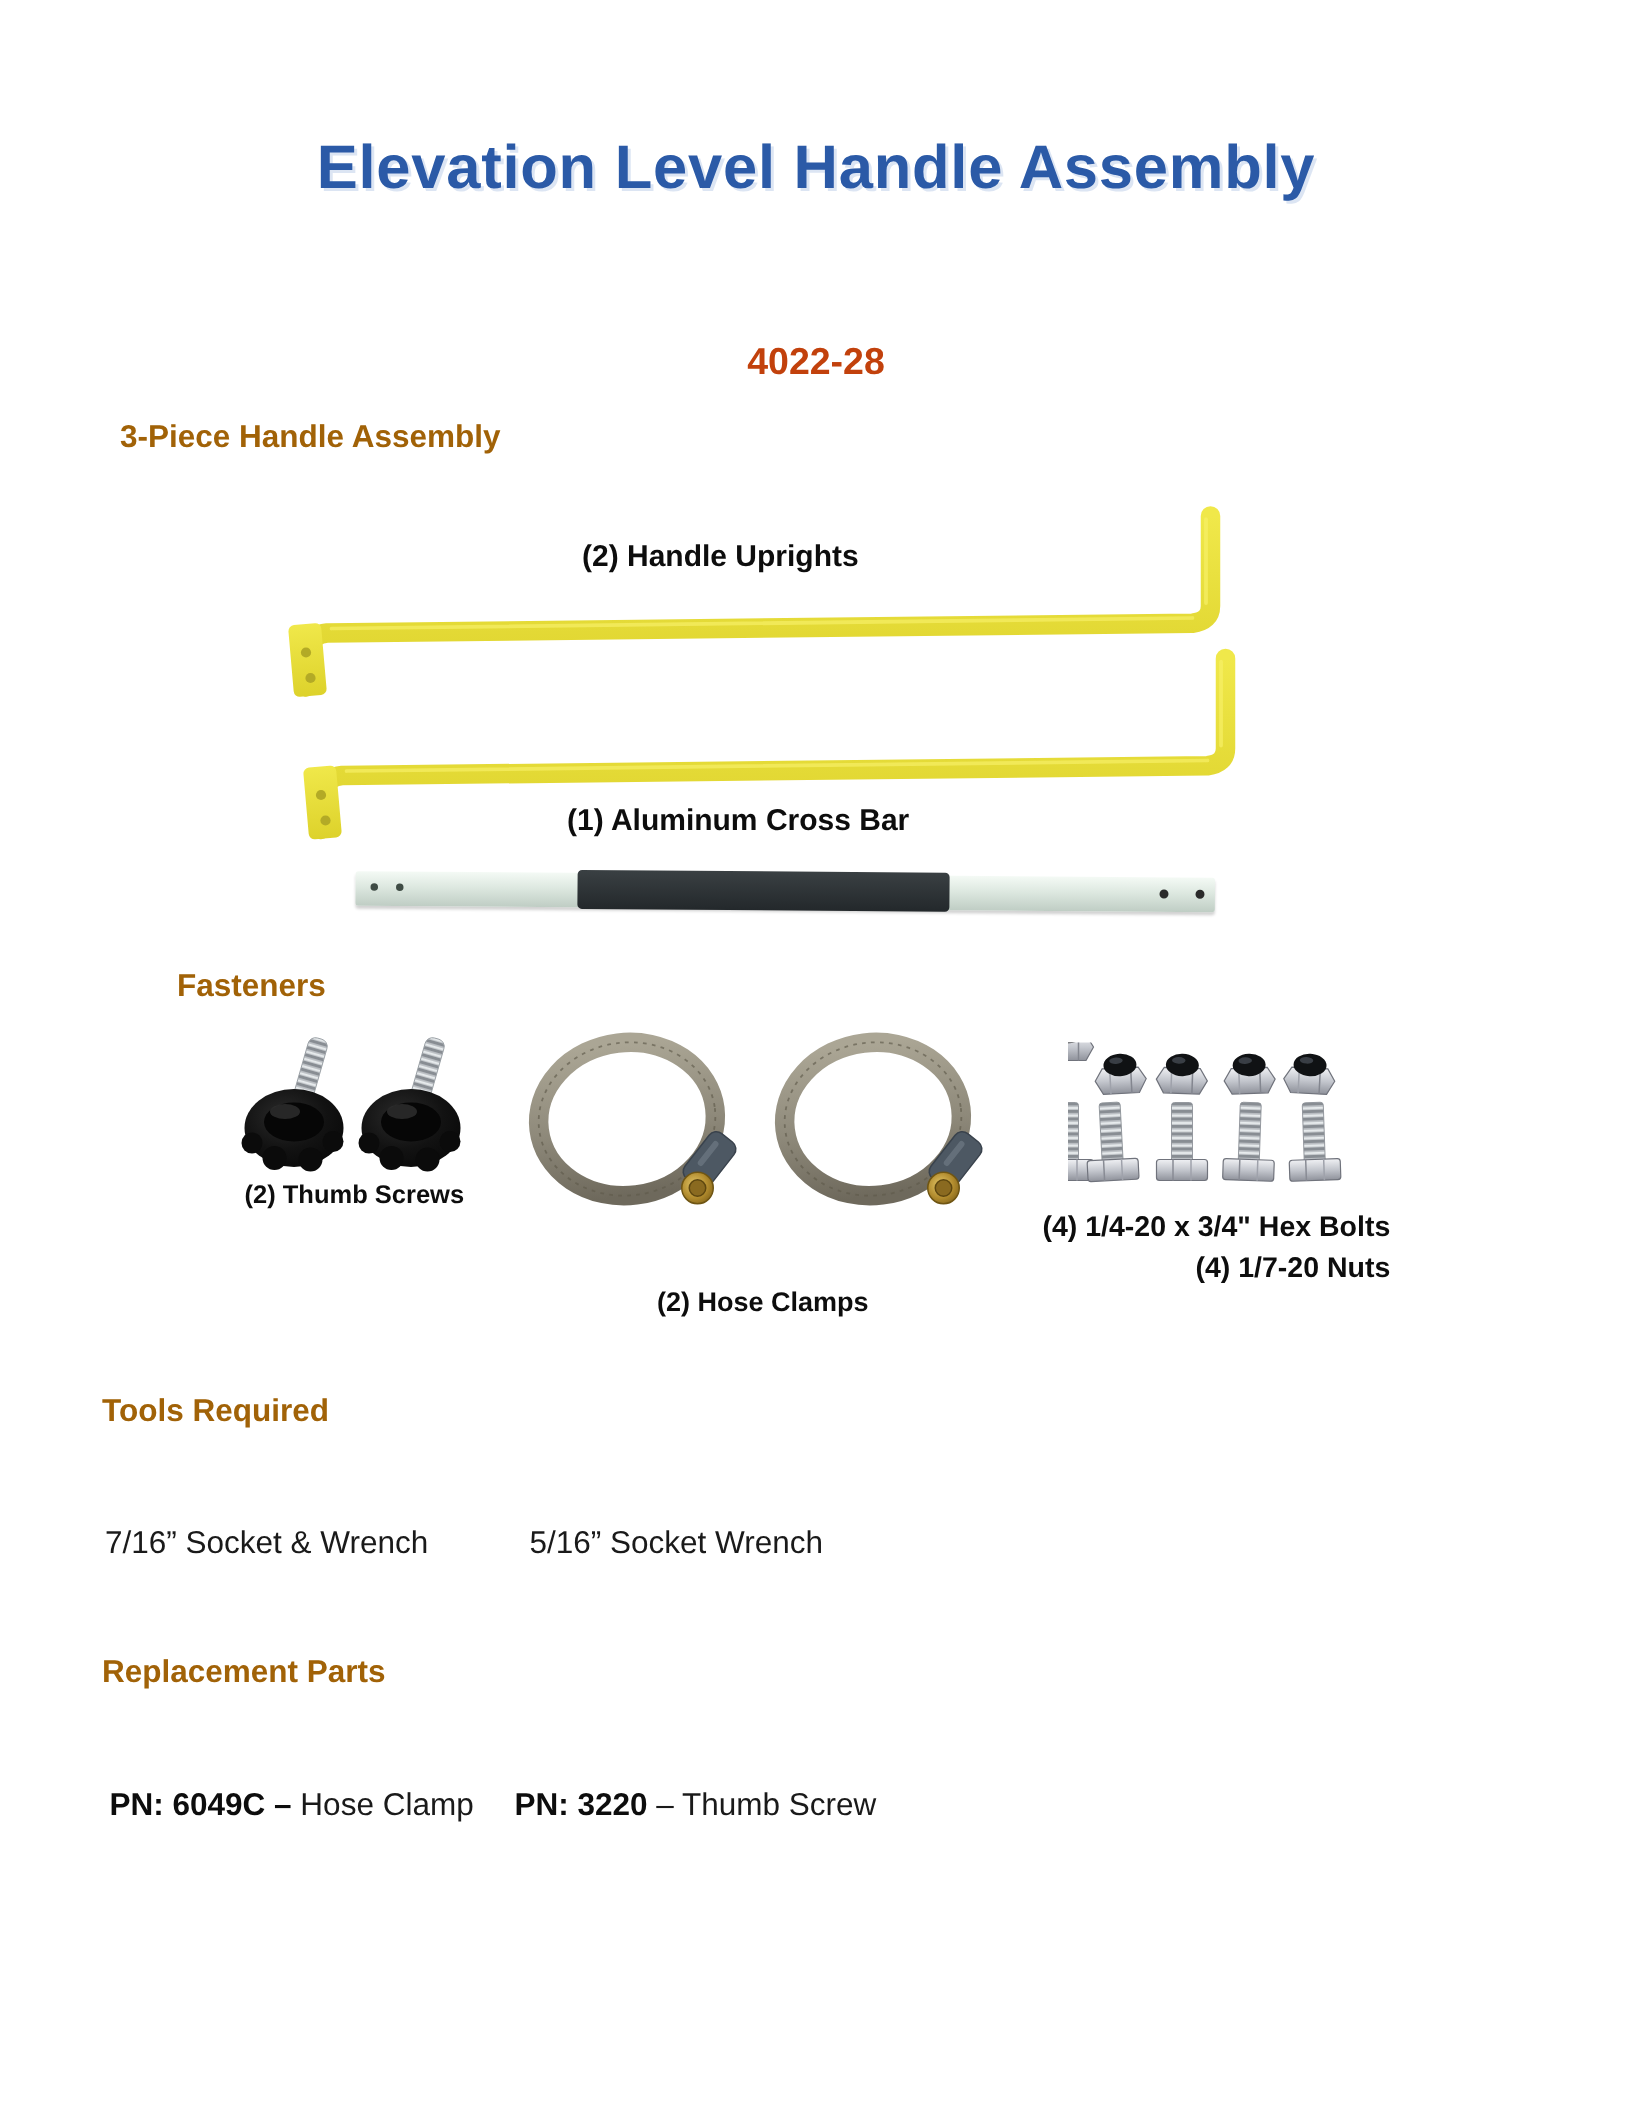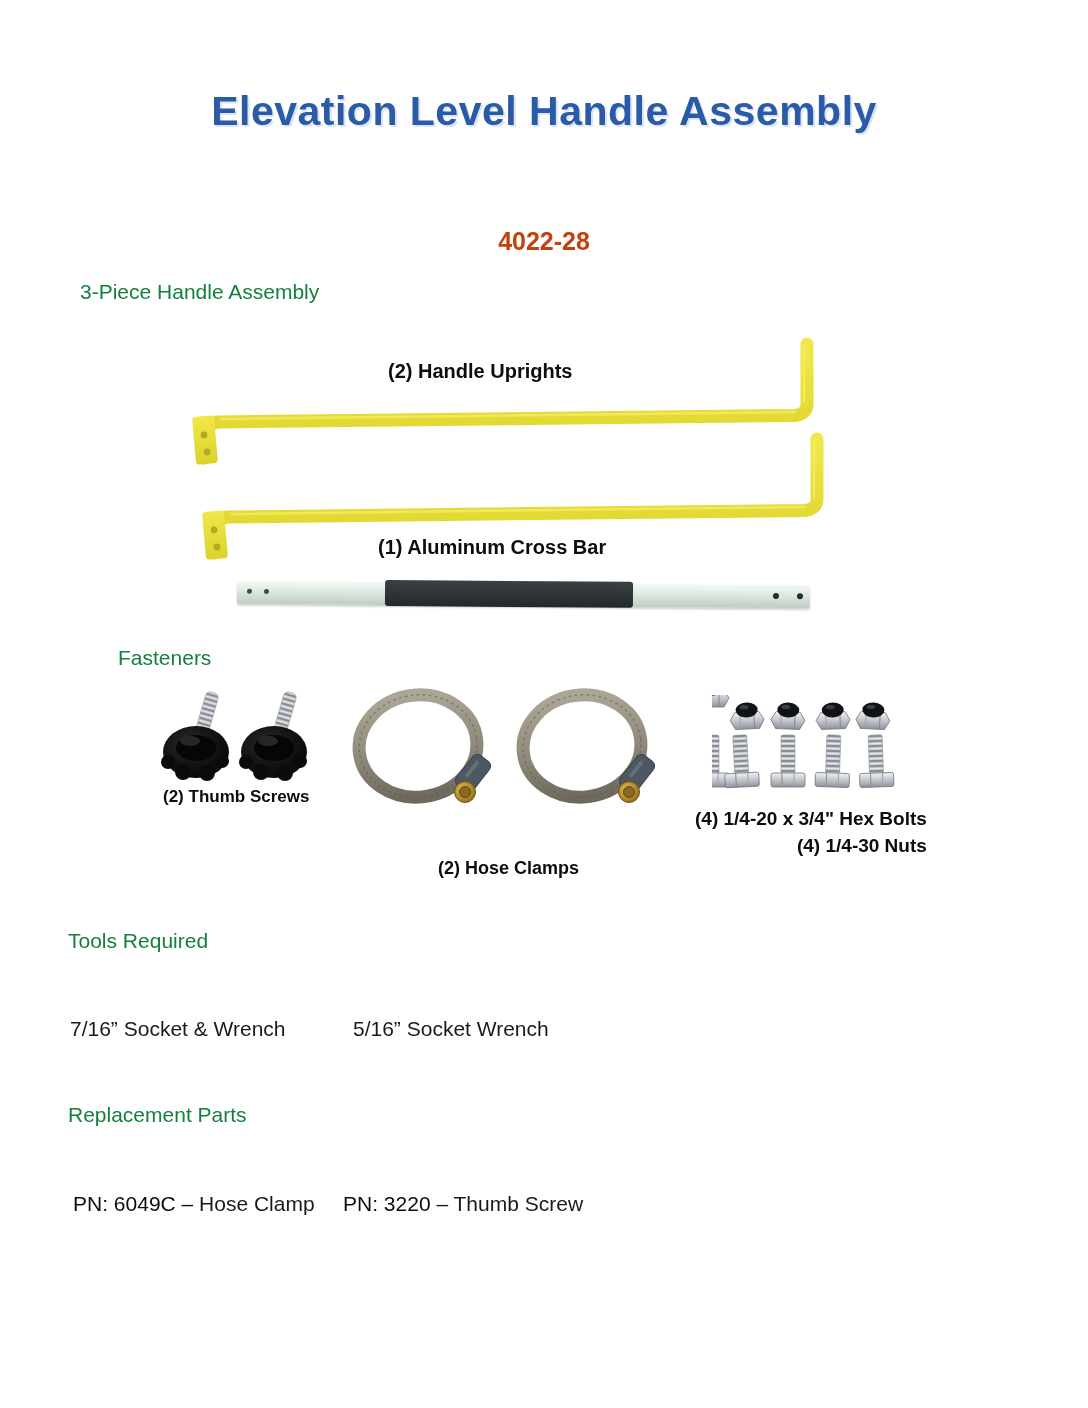--- a/index.html
+++ b/index.html
@@ -22,21 +22,21 @@
     letter-spacing:0.5px;
     text-shadow:2px 2px 0 rgba(140,170,215,0.30);
   }
   .part-number {
     position:absolute; top:186px; left:0; right:0;
     text-align:center;
     font-size:25px; font-weight:bold; color:#c2410c;margin-top:41px;
   }
   .h2 {
     position:absolute;
-    font-size:21px; font-weight:normal; color:#15803d;
+    font-size:21px; font-weight:bold; color:#a16207;
   }
   .h2-assembly { left:80px; top:280px; }
   .h2-fasteners { left:75px; top:646px;margin-left:43px; }
   .h2-tools { left:68px; top:929px; }
   .h2-parts { left:68px; top:1103px; }
 
   .fig-label {
     position:absolute; font-weight:bold; color:#0d0d0d; white-space:nowrap;text-align:right;
   }
   .lbl-uprights { left:388px; top:360px; font-size:20px; }
@@ -71,21 +71,21 @@
   .crossbar .hole.h3 { left:536px; background:#2a2a2a; width:6px; height:6px; }
   .crossbar .hole.h4 { left:560px; background:#2a2a2a; width:6px; height:6px; }
 
   .body-line { position:absolute; font-size:21px; color:#1a1a1a; }
   .tools-line { top:1017px; left:0; width:100%; height:26px; }
   .parts-line { top:1192px; left:0; width:100%; height:26px; }
   .slot-a { position:absolute; left:70px;  white-space:nowrap; }
   .slot-b { position:absolute; left:353px; white-space:nowrap; }
   .parts-line .slot-a { left:73px; }
   .parts-line .slot-b { left:343px; }
-  .pn-bold { font-weight:normal; color:#0d0d0d; }
+  .pn-bold { font-weight:bold; color:#0d0d0d; }
 </style>
 </head>
 <body>
 
 <svg width="0" height="0" style="position:absolute" aria-hidden="true">
   <defs>
     <pattern id="thr" width="8" height="5" patternUnits="userSpaceOnUse">
       <rect width="8" height="5" fill="#c2c6ca"></rect>
       <rect width="8" height="2" fill="#888d93"></rect>
       <rect y="3.2" width="8" height="1" fill="#eef1f3"></rect>
@@ -210,21 +210,21 @@
     <use href="#nutA" transform="translate(76,22) rotate(2)"></use>
     <use href="#nutA" transform="translate(121,22) rotate(-2)"></use>
     <use href="#nutA" transform="translate(161,22) rotate(3)"></use>
     <use href="#boltA" transform="translate(29,0) rotate(-3 0 65)"></use>
     <use href="#boltA" transform="translate(76,0)"></use>
     <use href="#boltA" transform="translate(121,0) rotate(2 0 65)"></use>
     <use href="#boltA" transform="translate(164,0) rotate(-2 0 65)"></use>
   </svg>
   <div class="fig-label lbl-bolts">
     <div>(4) 1/4-20 x 3/4" Hex Bolts</div>
-    <div>(4) 1/4-30 Nuts</div>
+    <div>(4) 1/7-20 Nuts</div>
   </div>
 
   <div class="h2 h2-tools">Tools Required</div>
   <div class="body-line tools-line">
     <span class="slot-a">7/16” Socket &amp; Wrench</span>
     <span class="slot-b">5/16” Socket Wrench</span>
   </div>
 
   <div class="h2 h2-parts">Replacement Parts</div>
   <div class="body-line parts-line">

